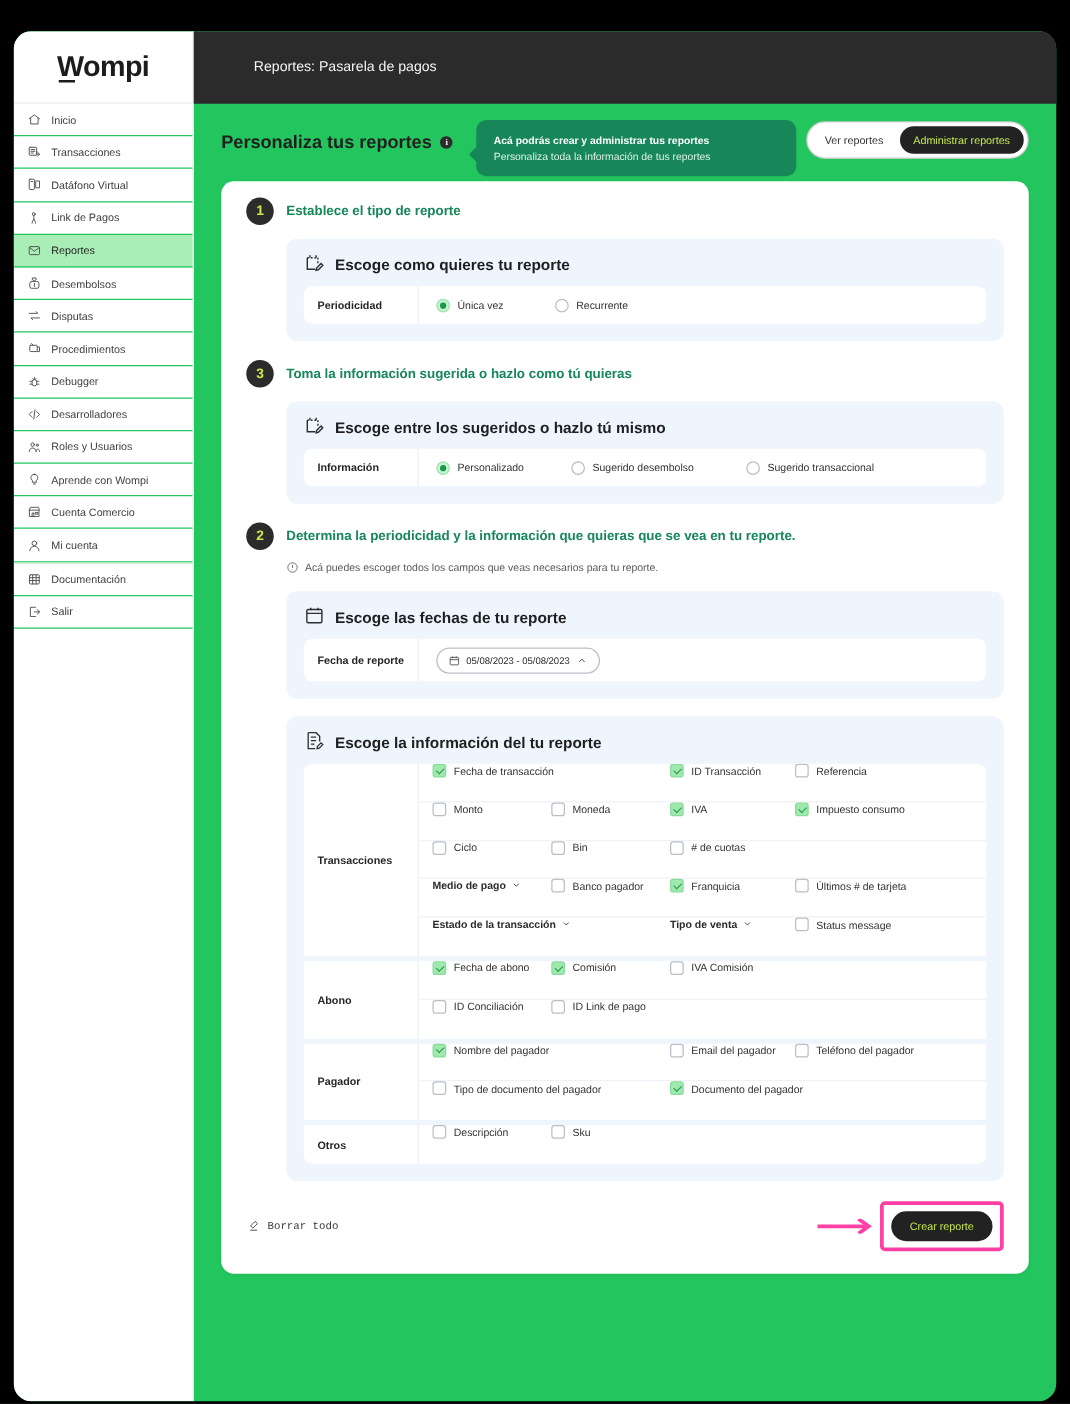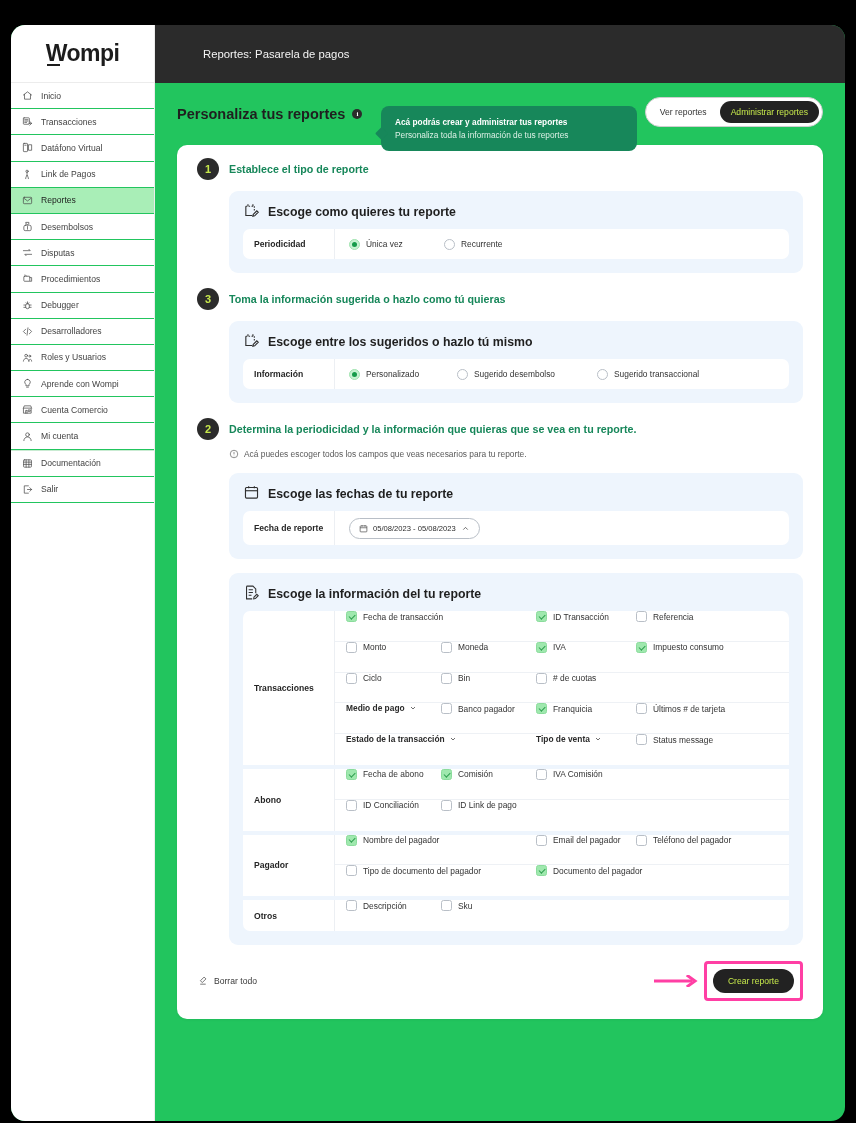--- a/index.html
+++ b/index.html
@@ -71,21 +71,21 @@
     position: relative;
   }
   .page-title { font-size: 14.5px; font-weight: bold; color: #1f1f1f; }
   .info-dot {
     width: 10px; height: 10px; border-radius: 50%;
     background: #2b2b2b; color: #fff; font-size: 7px; font-weight: bold;
     display: inline-flex; align-items: center; justify-content: center;
     margin-left: 7px; font-family: "Liberation Serif", serif; cursor: pointer;
   }
   .tooltip {
-    position: absolute; left: 204px; top: 23px;
+    position: absolute; left: 204px; top: 13px;
     width: 256px; background: #17875a; border-radius: 8px;
     padding: 11px 14px; color: #fff;
   }
   .tooltip::before {
     content: ""; position: absolute; left: -4px; top: 23px;
     width: 9px; height: 9px; background: #17875a; transform: rotate(45deg);
     border-radius: 1px;
   }
   .tooltip-title { font-size: 8.3px; font-weight: bold; margin-bottom: 3px; }
   .tooltip-sub { font-size: 8.3px; color: #ddf1e6; }
@@ -189,21 +189,21 @@
   .cbox.on::after {
     content: ""; width: 5px; height: 2.5px;
     border-left: 1.4px solid #2e9e4f; border-bottom: 1.4px solid #2e9e4f;
     transform: rotate(-45deg) translate(0.5px,-0.6px);
   }
   .dd { display: flex; align-items: center; gap: 4px; font-size: 8.4px; font-weight: bold; color: #2a2a2a; cursor: pointer; }
   .dd svg { width: 8px; height: 8px; display: block; }
 
   
   .footer { display: flex; align-items: center; margin-top: 16px; position: relative; height: 40px; }
-  .clear-btn { display: flex; align-items: center; gap: 6px; font-size: 8.6px; color: #3a3a3a; cursor: pointer; }
+  .clear-btn { display: flex; align-items: center; gap: 6px; font-size: 8.6px; color: #3a3a3a; cursor: pointer; font-family: Liberation Mono, monospace; }
   .clear-btn svg { width: 11px; height: 11px; display: block; }
   .cta-wrap {
     position: absolute; right: 0; top: 0;
     border: 3px solid #ff3fa4; border-radius: 4px;
     padding: 5px 6px; background: #fff;
   }
   .cta {
     background: #222; color: #c6e84b; border-radius: 16px;
     font-size: 8.6px; padding: 7px 15px; cursor: pointer; white-space: nowrap;
   }

